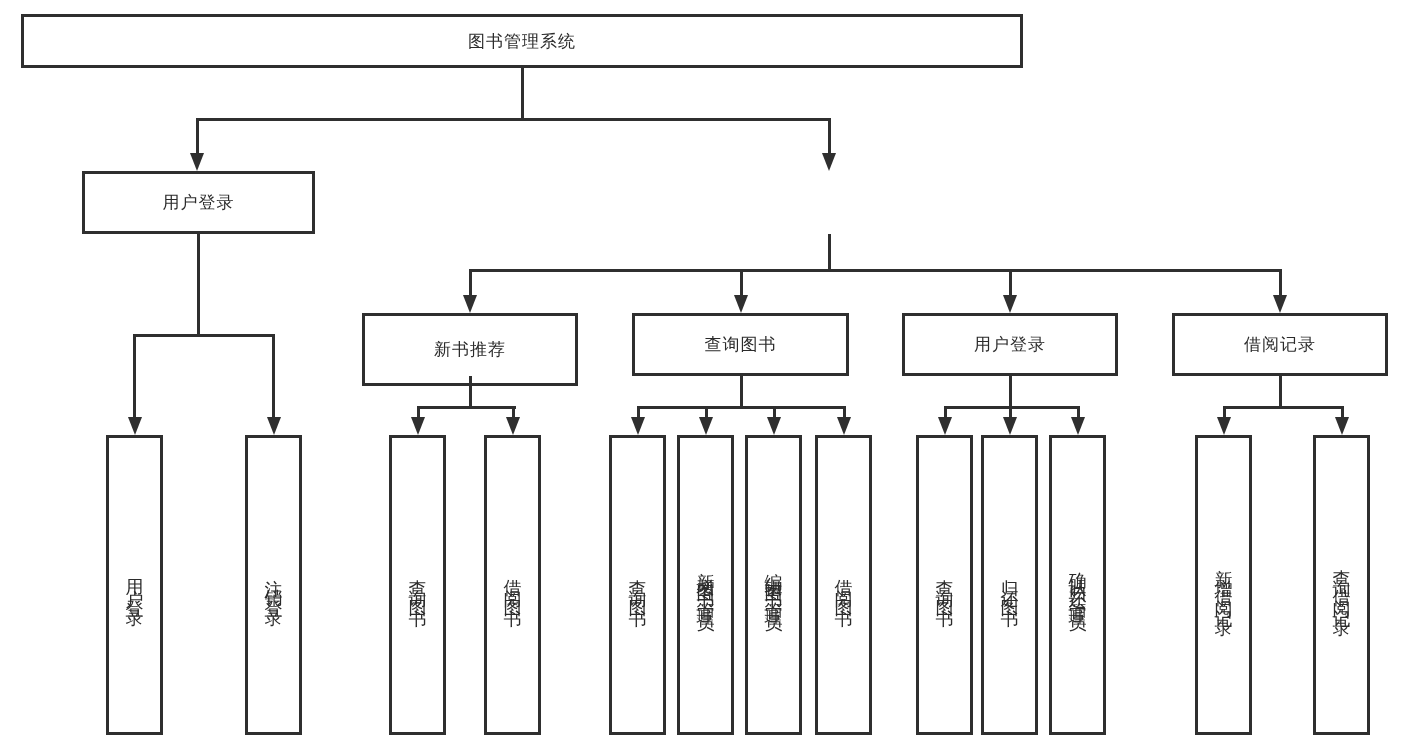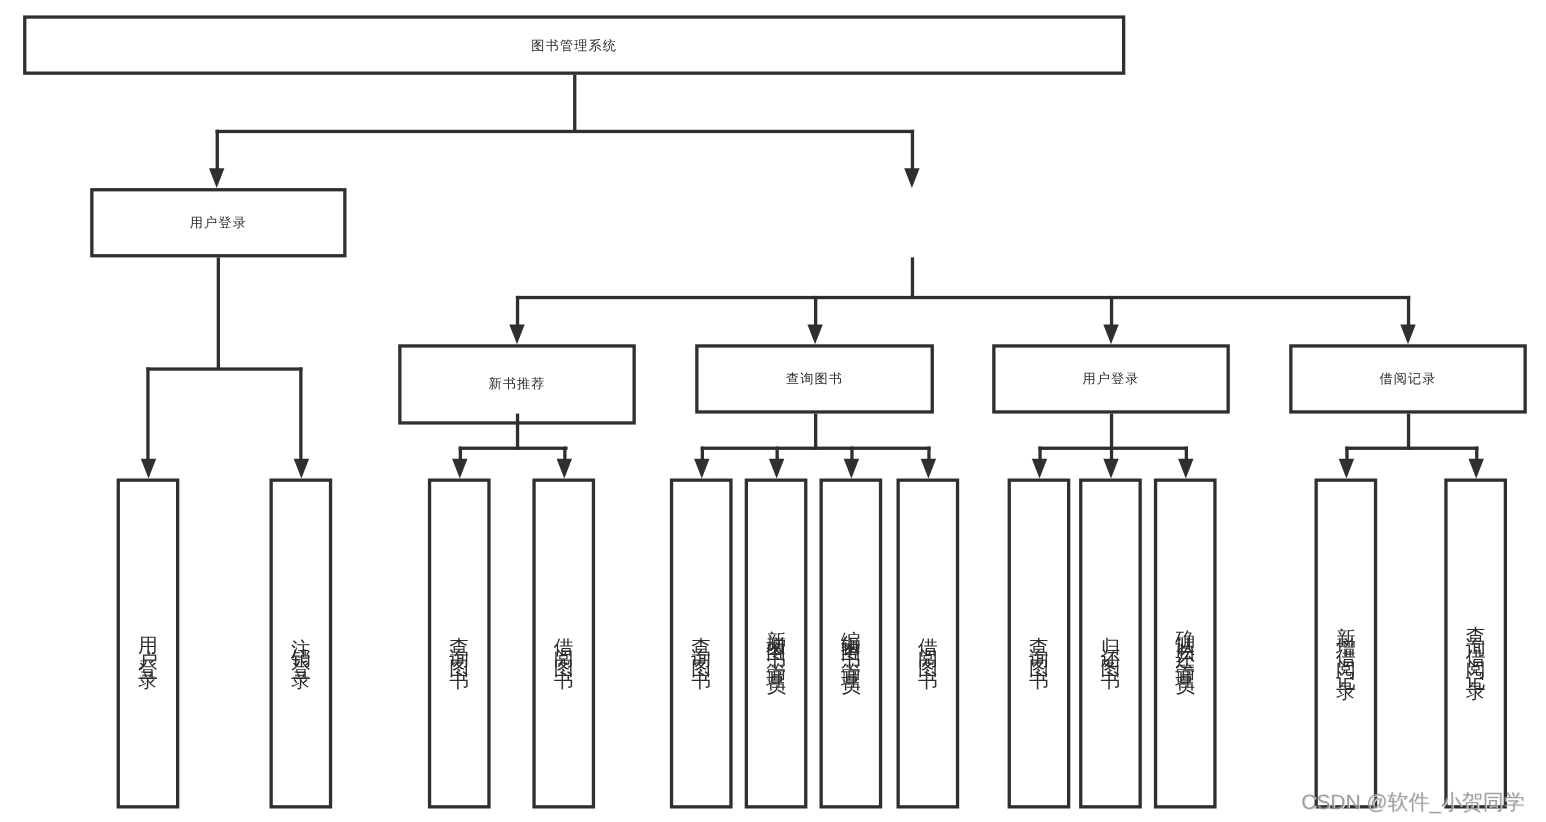--- a/index.html
+++ b/index.html
@@ -14,21 +14,21 @@
     overflow:hidden;
     font-family:"Liberation Sans","DejaVu Sans",sans-serif;
     color:var(--text);
   }
   .node{
     position:absolute;box-sizing:border-box;
     border:3px solid var(--line);background:#fff;
     display:flex;align-items:center;justify-content:center;
   }
   .label-h{
-    font-size:12px;letter-spacing:1px;color:var(--text);white-space:nowrap;
+    font-size:17px;letter-spacing:1px;color:var(--text);white-space:nowrap;
   }
   .label-v{
     writing-mode:vertical-rl;
     font-size:18px;letter-spacing:10px;color:var(--text);
     line-height:1;white-space:nowrap;
   }
   .vline{position:absolute;width:3px;background:var(--line);}
   .hline{position:absolute;height:3px;background:var(--line);}
   .arrow{
     position:absolute;width:0;height:0;
@@ -165,15 +165,14 @@
     <span class="label-v" style="letter-spacing:6px">确认归还（管理员）</span>
   </div>
 
   <div class="node" style="left:1195px;top:435px;width:57px;height:300px">
     <span class="label-v">新增借阅记录</span>
   </div>
   <div class="node" style="left:1313px;top:435px;width:57px;height:300px">
     <span class="label-v">查询借阅记录</span>
   </div>
 
-  <div class="watermark">CSDN @软件_小贺同学</div>
 
 </div>
 
 </body></html>

